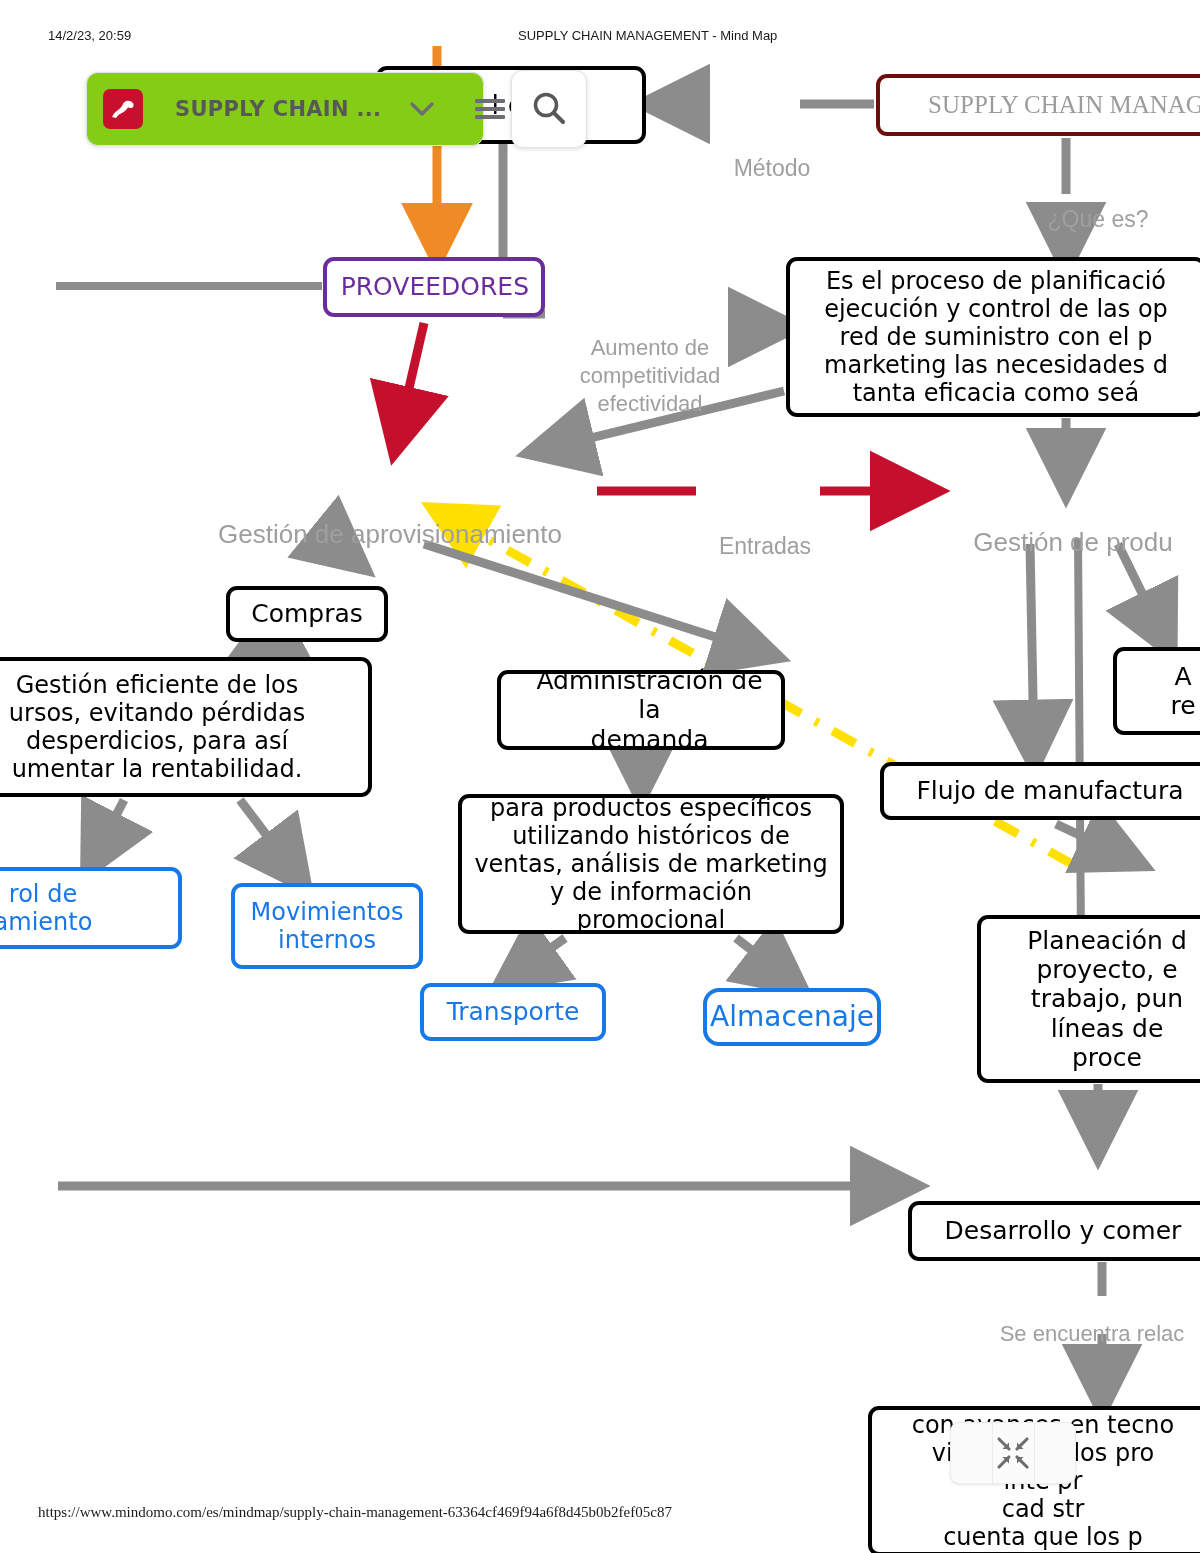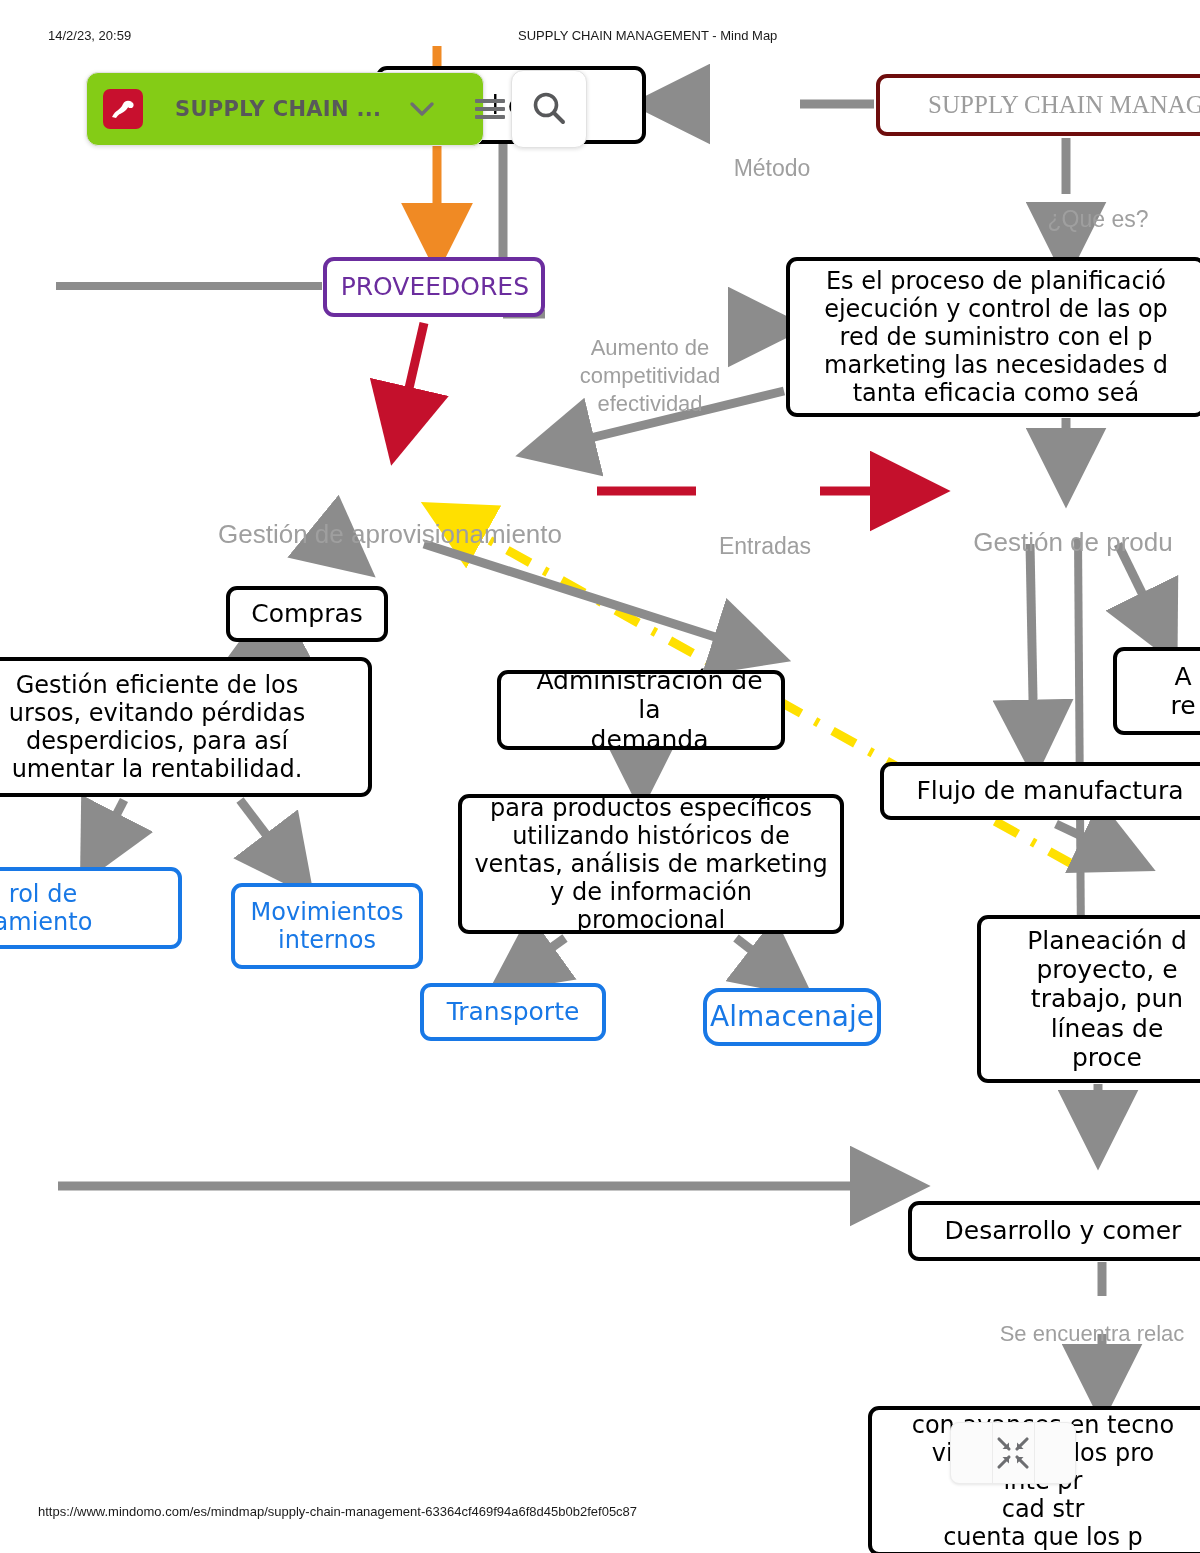--- a/index.html
+++ b/index.html
@@ -15,21 +15,21 @@
   
   .print-meta{
     position:absolute;
     font-family:"Liberation Sans", sans-serif;
     font-size:13px;
     color:#1a1a1a;
     white-space:nowrap;
   }
   #hdr-date{left:48px;top:28px;}
   #hdr-title{left:518px;top:28px;}
-  #ftr-url{left:38px;top:1504px;font-size:13px;}
+  #ftr-url{left:38px;top:1504px;font-size:15px;font-family:Liberation Serif, serif;}
   #ftr-page{left:1126px;top:1504px;font-size:12.5px;}
 
   
   #canvas{position:absolute;left:0;top:46px;width:1200px;height:1450px;}
   #svg-links{position:absolute;left:0;top:0;width:1200px;height:1450px;}
 
   
   .node{
     position:absolute;
     box-sizing:border-box;

